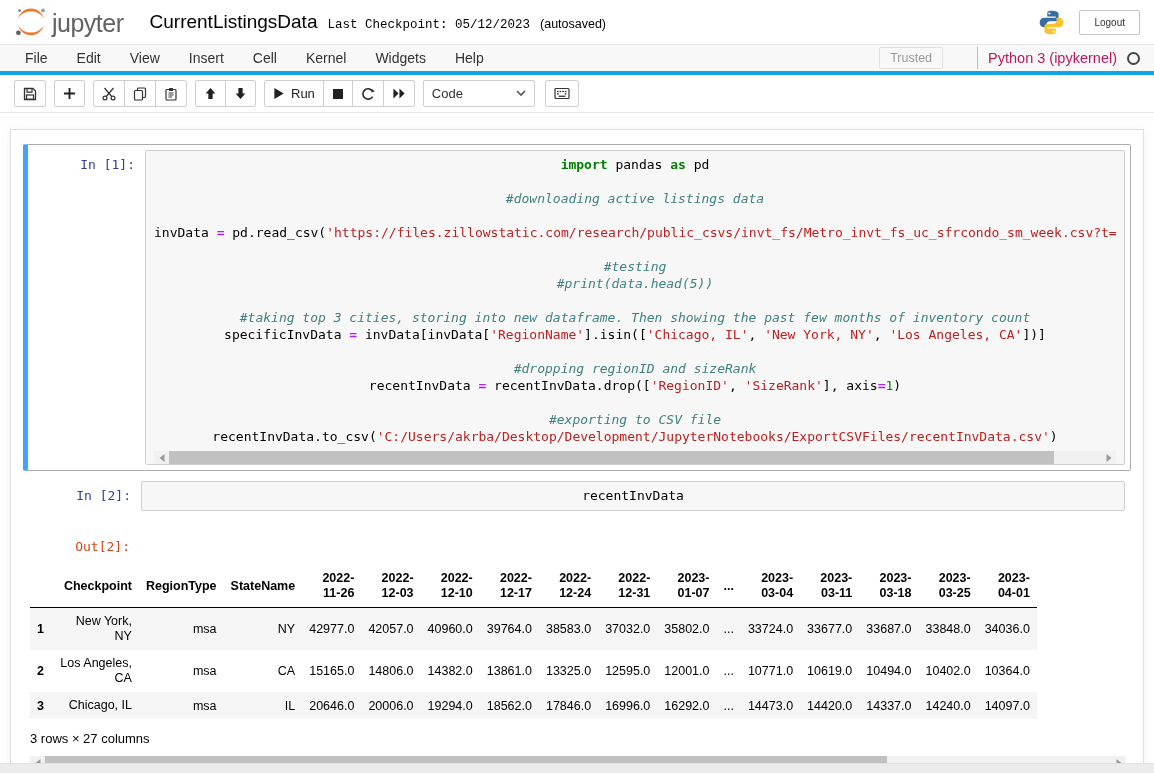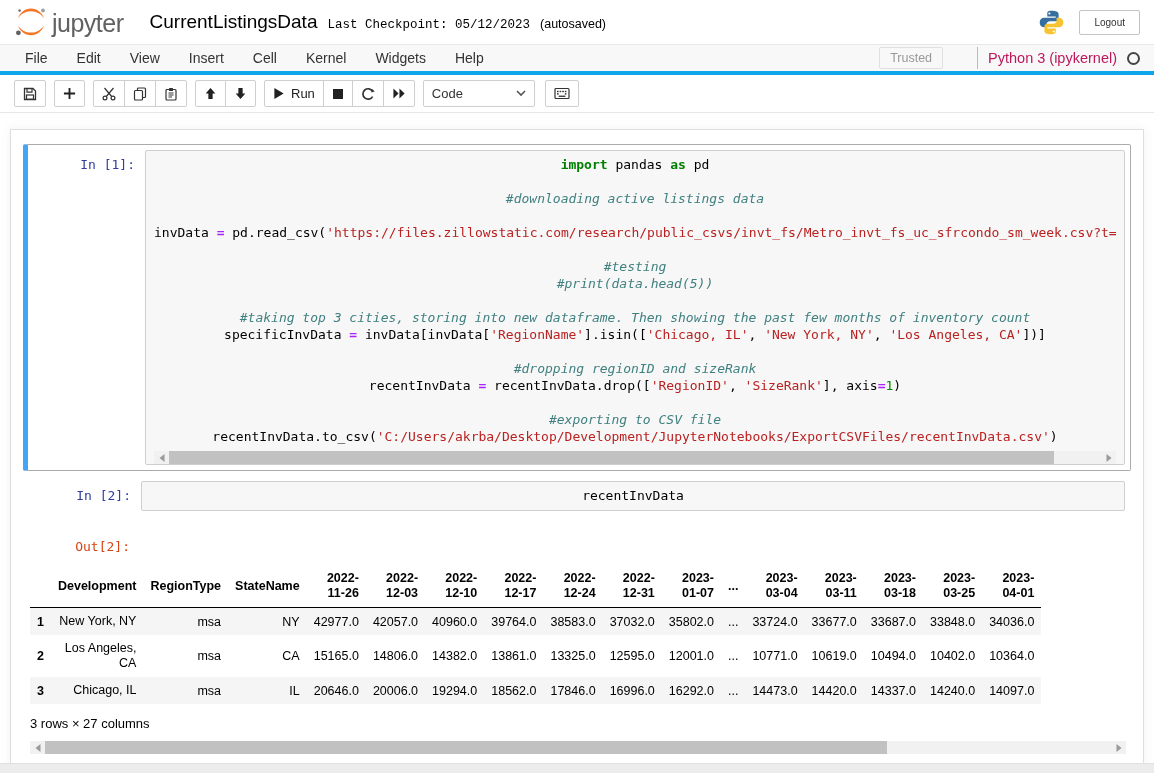--- a/index.html
+++ b/index.html
@@ -321,21 +321,21 @@
   </div>
 
   <div class="outrow">
     <div class="prompt out">Out[2]:</div>
     <div class="out-content">
       <div class="df-wrap">
           <table class="dataframe">
             <thead>
               <tr>
                 <th></th>
-                <th>Development</th>
+                <th>Checkpoint</th>
                 <th>RegionType</th>
                 <th>StateName</th>
                 <th>2022-
 11-26</th>
                 <th>2022-
 12-03</th>
                 <th>2022-
 12-10</th>
                 <th>2022-
 12-17</th>

